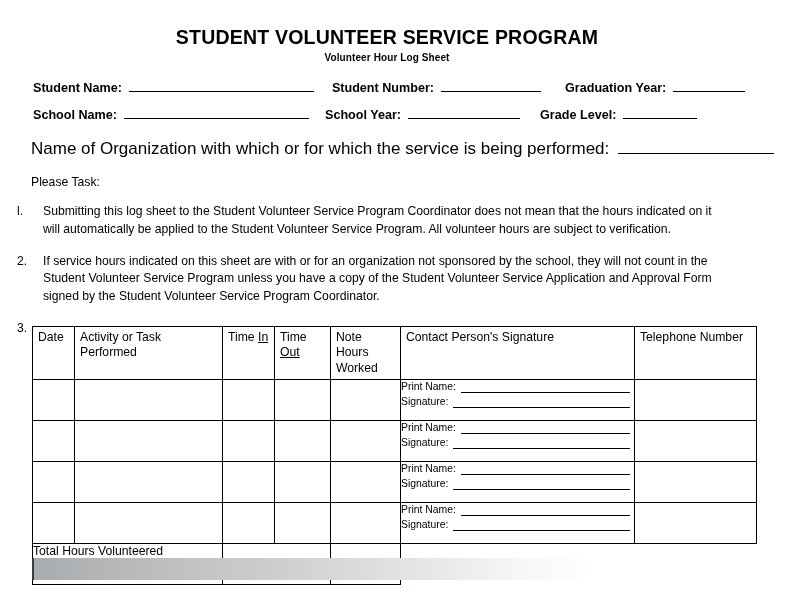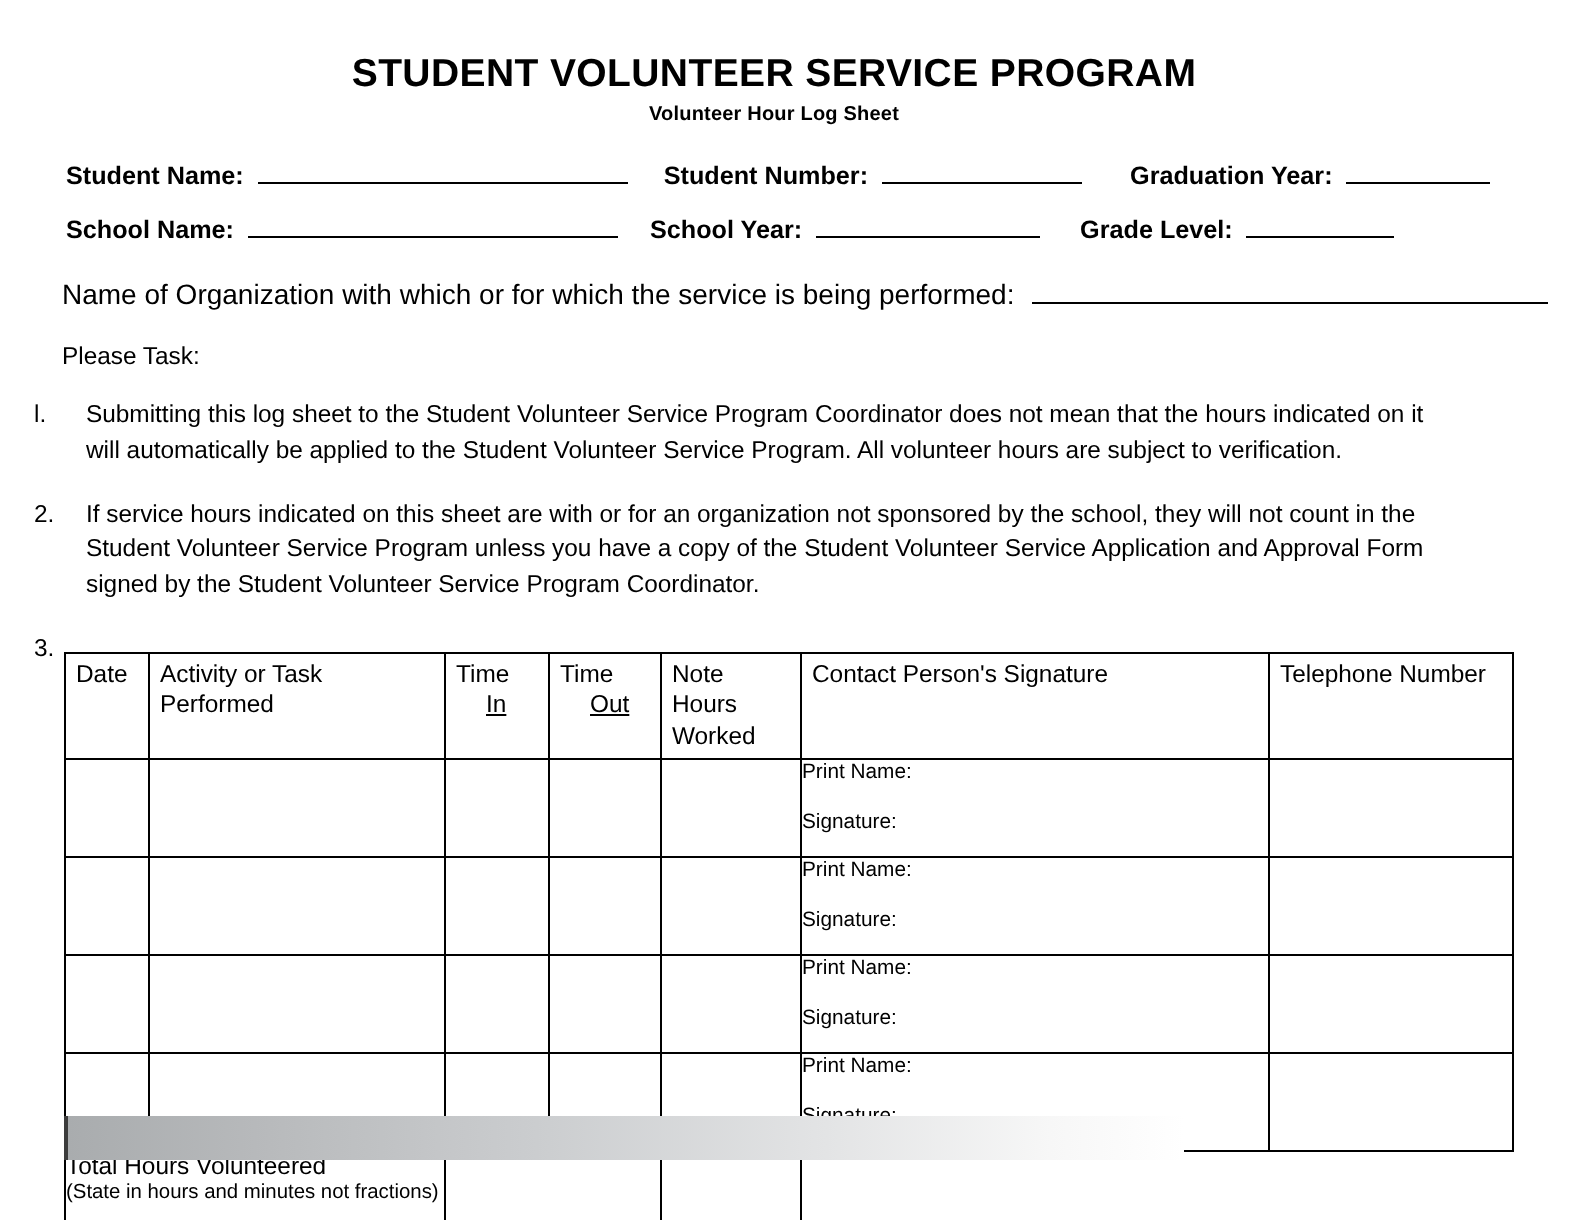--- a/index.html
+++ b/index.html
@@ -75,21 +75,21 @@
   .gap-a { width: 18px; }
   .gap-b { width: 24px; }
   .gap-c { width: 16px; }
   .gap-d { width: 20px; }
 
   
   .org-line {
     margin: 17px 0 0 31px;
     display: flex;
     align-items: baseline;
-    font-size: 14px;
+    font-size: 17px;
     white-space: nowrap;
   }
   .rule-org {
     border-bottom: 1.6px solid #000;
     height: 11px;
     width: 287px;
     margin-left: 9px;
   }
 
   
@@ -137,43 +137,42 @@
     font-weight: normal;
     text-align: left;
   }
   .log-table th {
     padding: 3px 4px 3px 5px;
     line-height: 1.25;
     height: 30px;
   }
   .th-center { text-align: center; }
   .th-bold { font-weight: bold; }
-  .th-bold u { text-decoration: underline; margin-left: 15px; }
+  .th-bold u { text-decoration: underline; }
 
   .col-date   { width: 42px; }
   .col-act    { width: 148px; }
   .col-in     { width: 52px; }
   .col-out    { width: 56px; }
   .col-hours  { width: 70px; }
   .col-sig    { width: 234px; }
   .col-tel    { width: 122px; }
 
   .row-cell { height: 40px; }
 
   .sig-cell {
     padding: 3px 5px 2px 5px;
     height: 40px;
   }
   .sig-line {
     display: flex;
-    align-items: flex-start;
+    align-items: flex-end;
     font-size: 10.4px;
     line-height: 1.25;
     margin-bottom: 2px;
-    flex-direction: column;
   }
   .sig-line:last-child { margin-bottom: 0; }
   .sig-label { white-space: nowrap; }
   .sig-rule {
     flex: 1 1 auto;
     border-bottom: 1.3px solid #000;
     height: 9px;
     margin-left: 5px;
     margin-right: 4px;
   }

